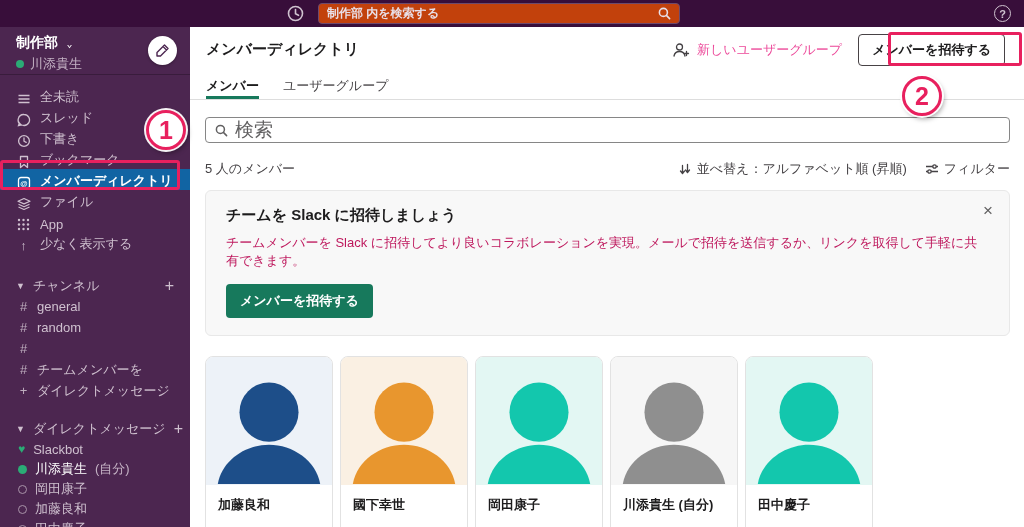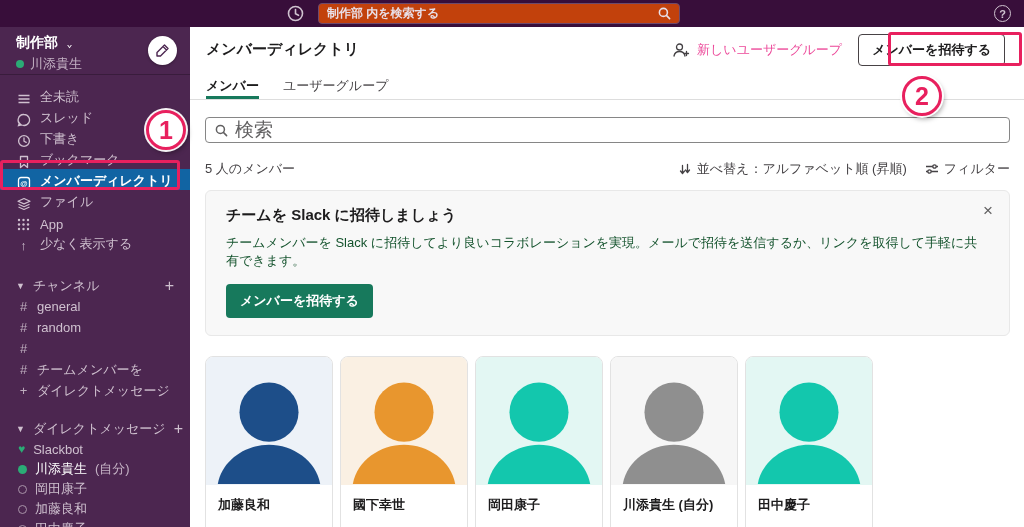--- a/index.html
+++ b/index.html
@@ -68,21 +68,21 @@
   .dir-search .mag { width:13px; height:13px; color:#616061; flex:0 0 auto; }
   .dir-search input { border:none; outline:none; flex:1; font-size:19px; font-family:Liberation Sans, sans-serif; color:#701a75; background:transparent; }
   .dir-search input::placeholder { color:#616061; }
   .meta-row { margin-top:17px; display:flex; align-items:center; color:#454245; font-size:13px; }
   .meta-right { margin-left:auto; display:flex; align-items:center; gap:18px; }
   .meta-ctl { display:flex; align-items:center; gap:5px; cursor:pointer; }
   .meta-ctl .micon { width:14px; height:14px; color:#454245; }
   .banner { margin-top:12px; background:#f8f8f8; border:1px solid #e8e8e8; border-radius:6px;
     padding:15px 20px 17px; position:relative; }
   .banner-title { font-size:15px; font-weight:bold; }
-  .banner-body { margin-top:9px; font-size:13px; color:#14532d; }
+  .banner-body { margin-top:9px; font-size:13px; color:#be185d; }
   .banner-btn { margin-top:14px; display:inline-block; background:#17795c; color:#fff; font-weight:bold;
     font-size:13px; border:none; border-radius:4px; padding:8px 14px; cursor:pointer; font-family:inherit; }
   .banner-close { position:absolute; top:11px; right:16px; font-size:17px; color:#616061; cursor:pointer; line-height:1; }
   .cards { margin-top:20px; display:flex; gap:7px; }
   .card { width:128px; height:188px; border:1px solid #e2e2e2; border-radius:8px; overflow:hidden; background:#fff; cursor:pointer; }
   .avatar { width:126px; height:128px; }
   .avatar svg { width:100%; height:100%; }
   .card-name { padding:11px 12px; font-weight:bold; font-size:13px; color:#1d1c1d; }
 
   

